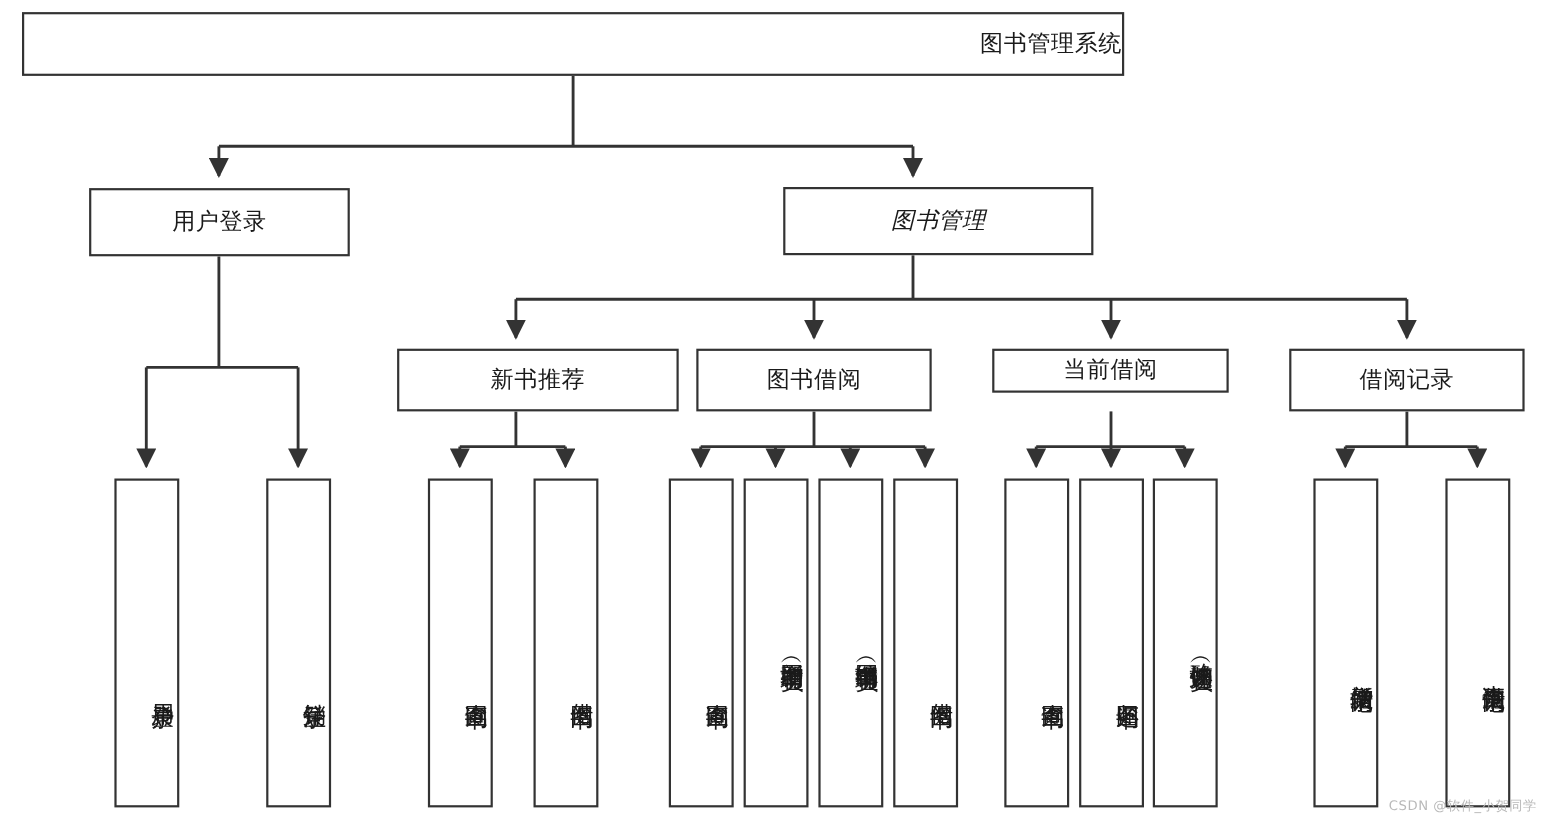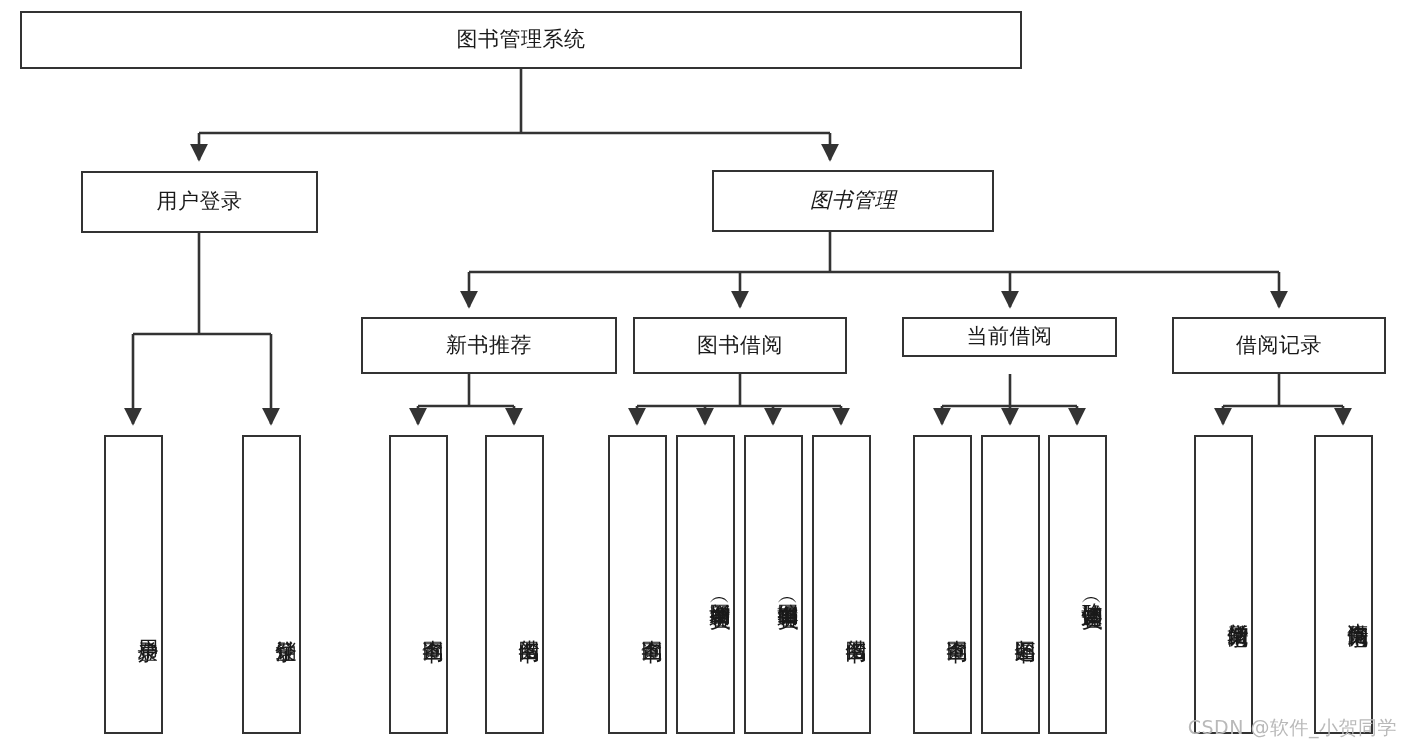--- a/index.html
+++ b/index.html
@@ -31,41 +31,41 @@
     align-items: center;
     justify-content: center;
     color: #1a1a1a;
   }
   .node-h {
     font-size: 21px;
     letter-spacing: 0.5px;
     line-height: 1.2;
     white-space: nowrap;
   }
-  .node-root { font-size: 21px; }
+  .node-root { font-size: 21px; justify-content: flex-end; }
   .node-v {
     writing-mode: vertical-rl;
     text-orientation: upright;
     font-size: 21px;
     line-height: 1.25;
     letter-spacing: 1px;
     align-items: flex-start;
     justify-content: center;
     padding-top: 26px;
     text-align: center;
   }
   .node-v span {
     writing-mode: vertical-rl;
     text-orientation: upright;
   }
   #watermark {
     position: absolute;
     right: 8px;
     bottom: 6px;
-    font-size: 19px;
+    font-size: 12px;
     color: #b9b9b9;
     letter-spacing: 0.5px;
     white-space: nowrap;
     z-index: 5;
   }
 </style>
 </head>
 <body>
 
 <div id="diagram-canvas">

